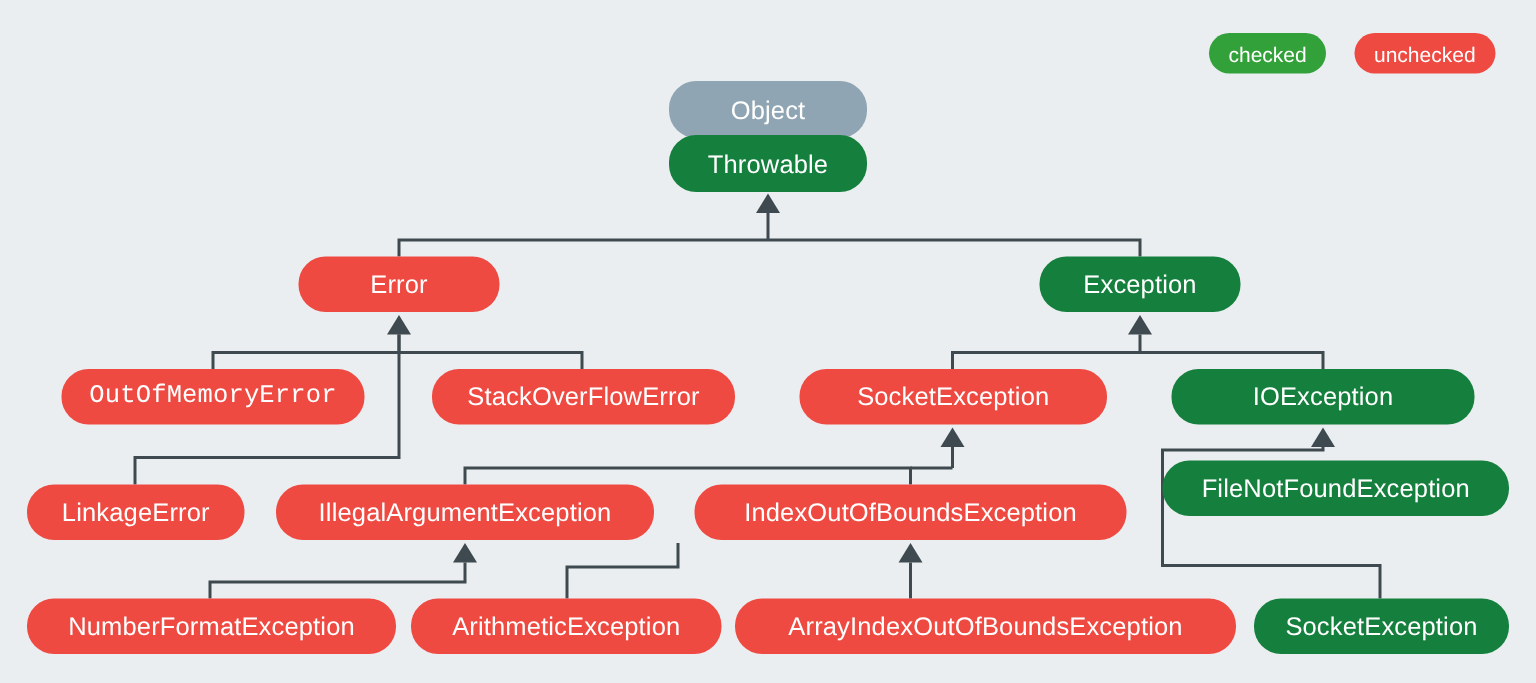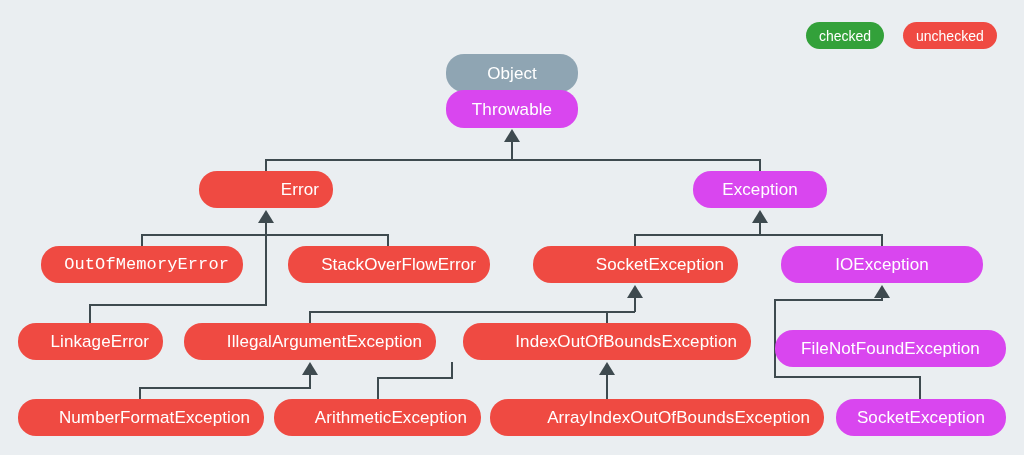--- a/index.html
+++ b/index.html
@@ -35,22 +35,22 @@
     justify-content: center;
     color: #ffffff;
     font-size: 17px;
     font-weight: 400;
     letter-spacing: 0.1px;
     white-space: nowrap;
     padding: 0 14px;
     line-height: 1;
     text-rendering: optimizeLegibility;
   }
-  .node.checked   { background: #d946ef; }
-  .node.unchecked { background: #ef4a42; justify-content: flex-end; }
+  .node.checked   { background: #15803d; }
+  .node.unchecked { background: #ef4a42; }
   .node.root      { background: #8fa5b3; }
 
   .legend-pill {
     position: absolute;
     box-sizing: border-box;
     border-radius: 14px;
     display: flex;
     align-items: center;
     justify-content: center;
     color: #ffffff;
@@ -168,21 +168,21 @@
       </div>
       <div class="node unchecked" style="left: 18px; top: 323px; width: 145px; height: 37px;">
         <span>LinkageError</span>
       </div>
       <div class="node unchecked" style="left: 184px; top: 323px; width: 252px; height: 37px;">
         <span>IllegalArgumentException</span>
       </div>
       <div class="node unchecked" style="left: 463px; top: 323px; width: 288px; height: 37px;">
         <span>IndexOutOfBoundsException</span>
       </div>
-      <div class="node checked" style="left: 775px; top: 330px; width: 231px; height: 37px; text-align: right;">
+      <div class="node checked" style="left: 775px; top: 307px; width: 231px; height: 37px; text-align: right;">
         <span>FileNotFoundException</span>
       </div>
       <div class="node unchecked" style="left: 18px; top: 399px; width: 246px; height: 37px;">
         <span>NumberFormatException</span>
       </div>
       <div class="node unchecked" style="left: 274px; top: 399px; width: 207px; height: 37px;">
         <span>ArithmeticException</span>
       </div>
       <div class="node unchecked" style="left: 490px; top: 399px; width: 334px; height: 37px;">
         <span>ArrayIndexOutOfBoundsException</span>

